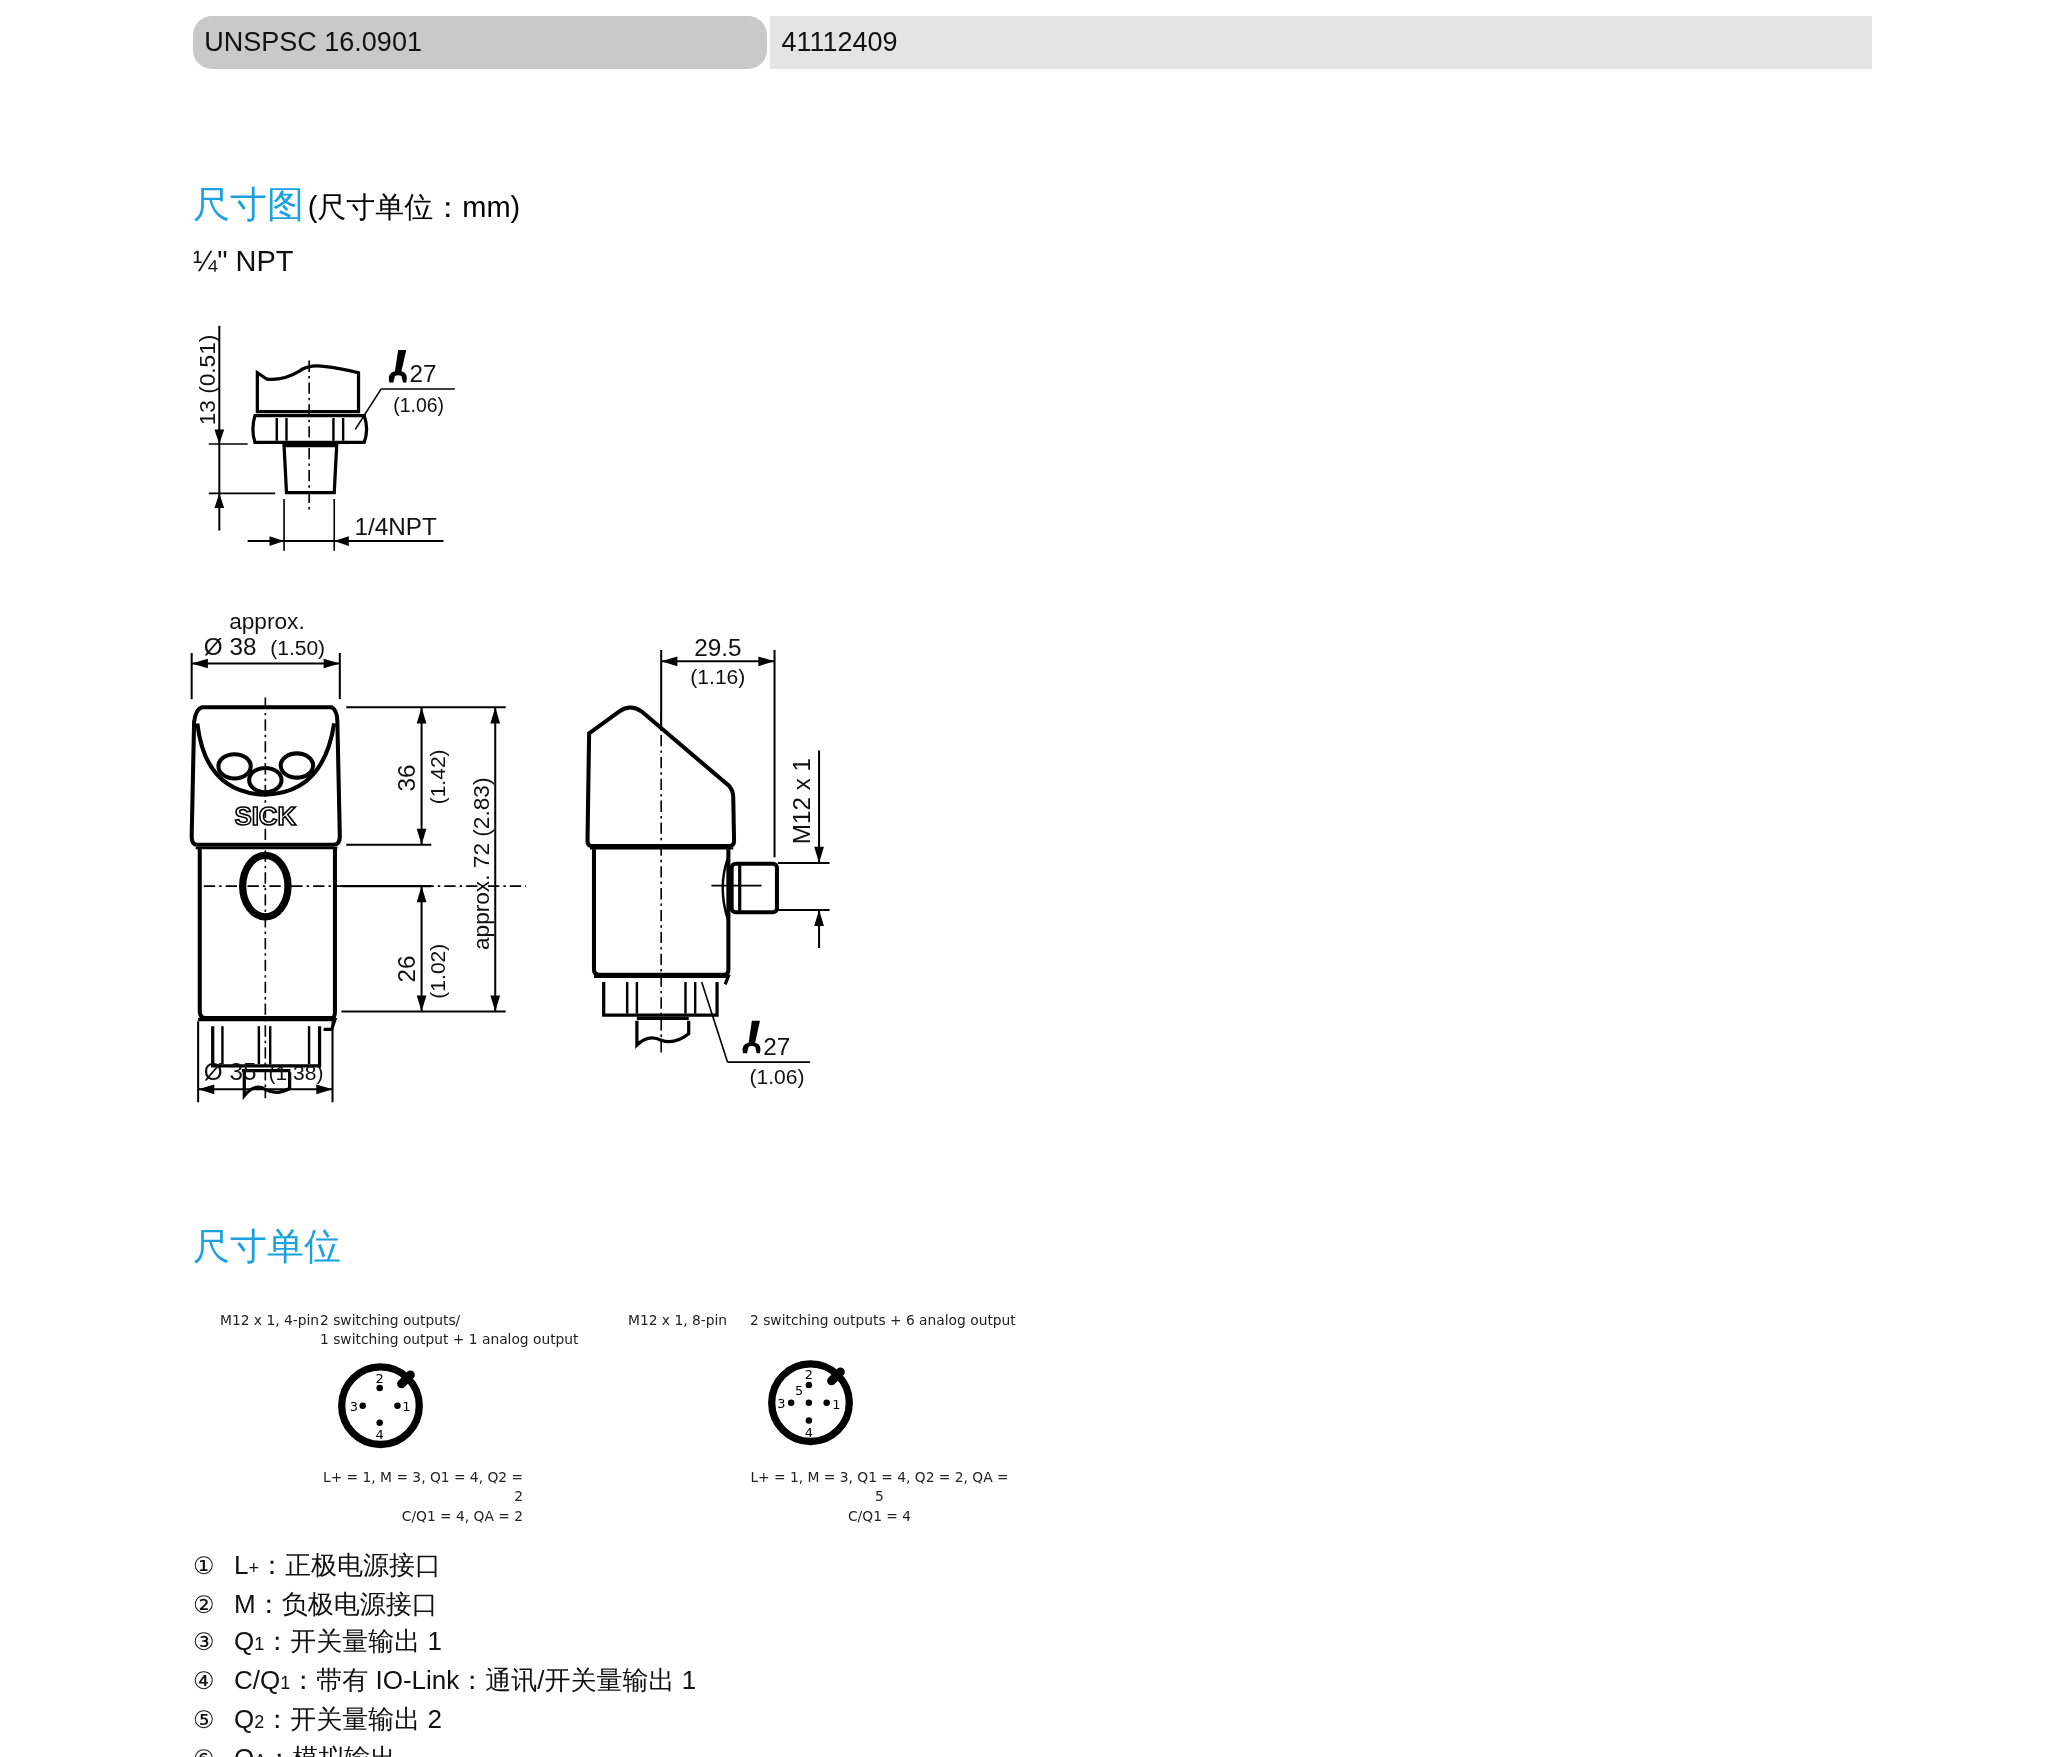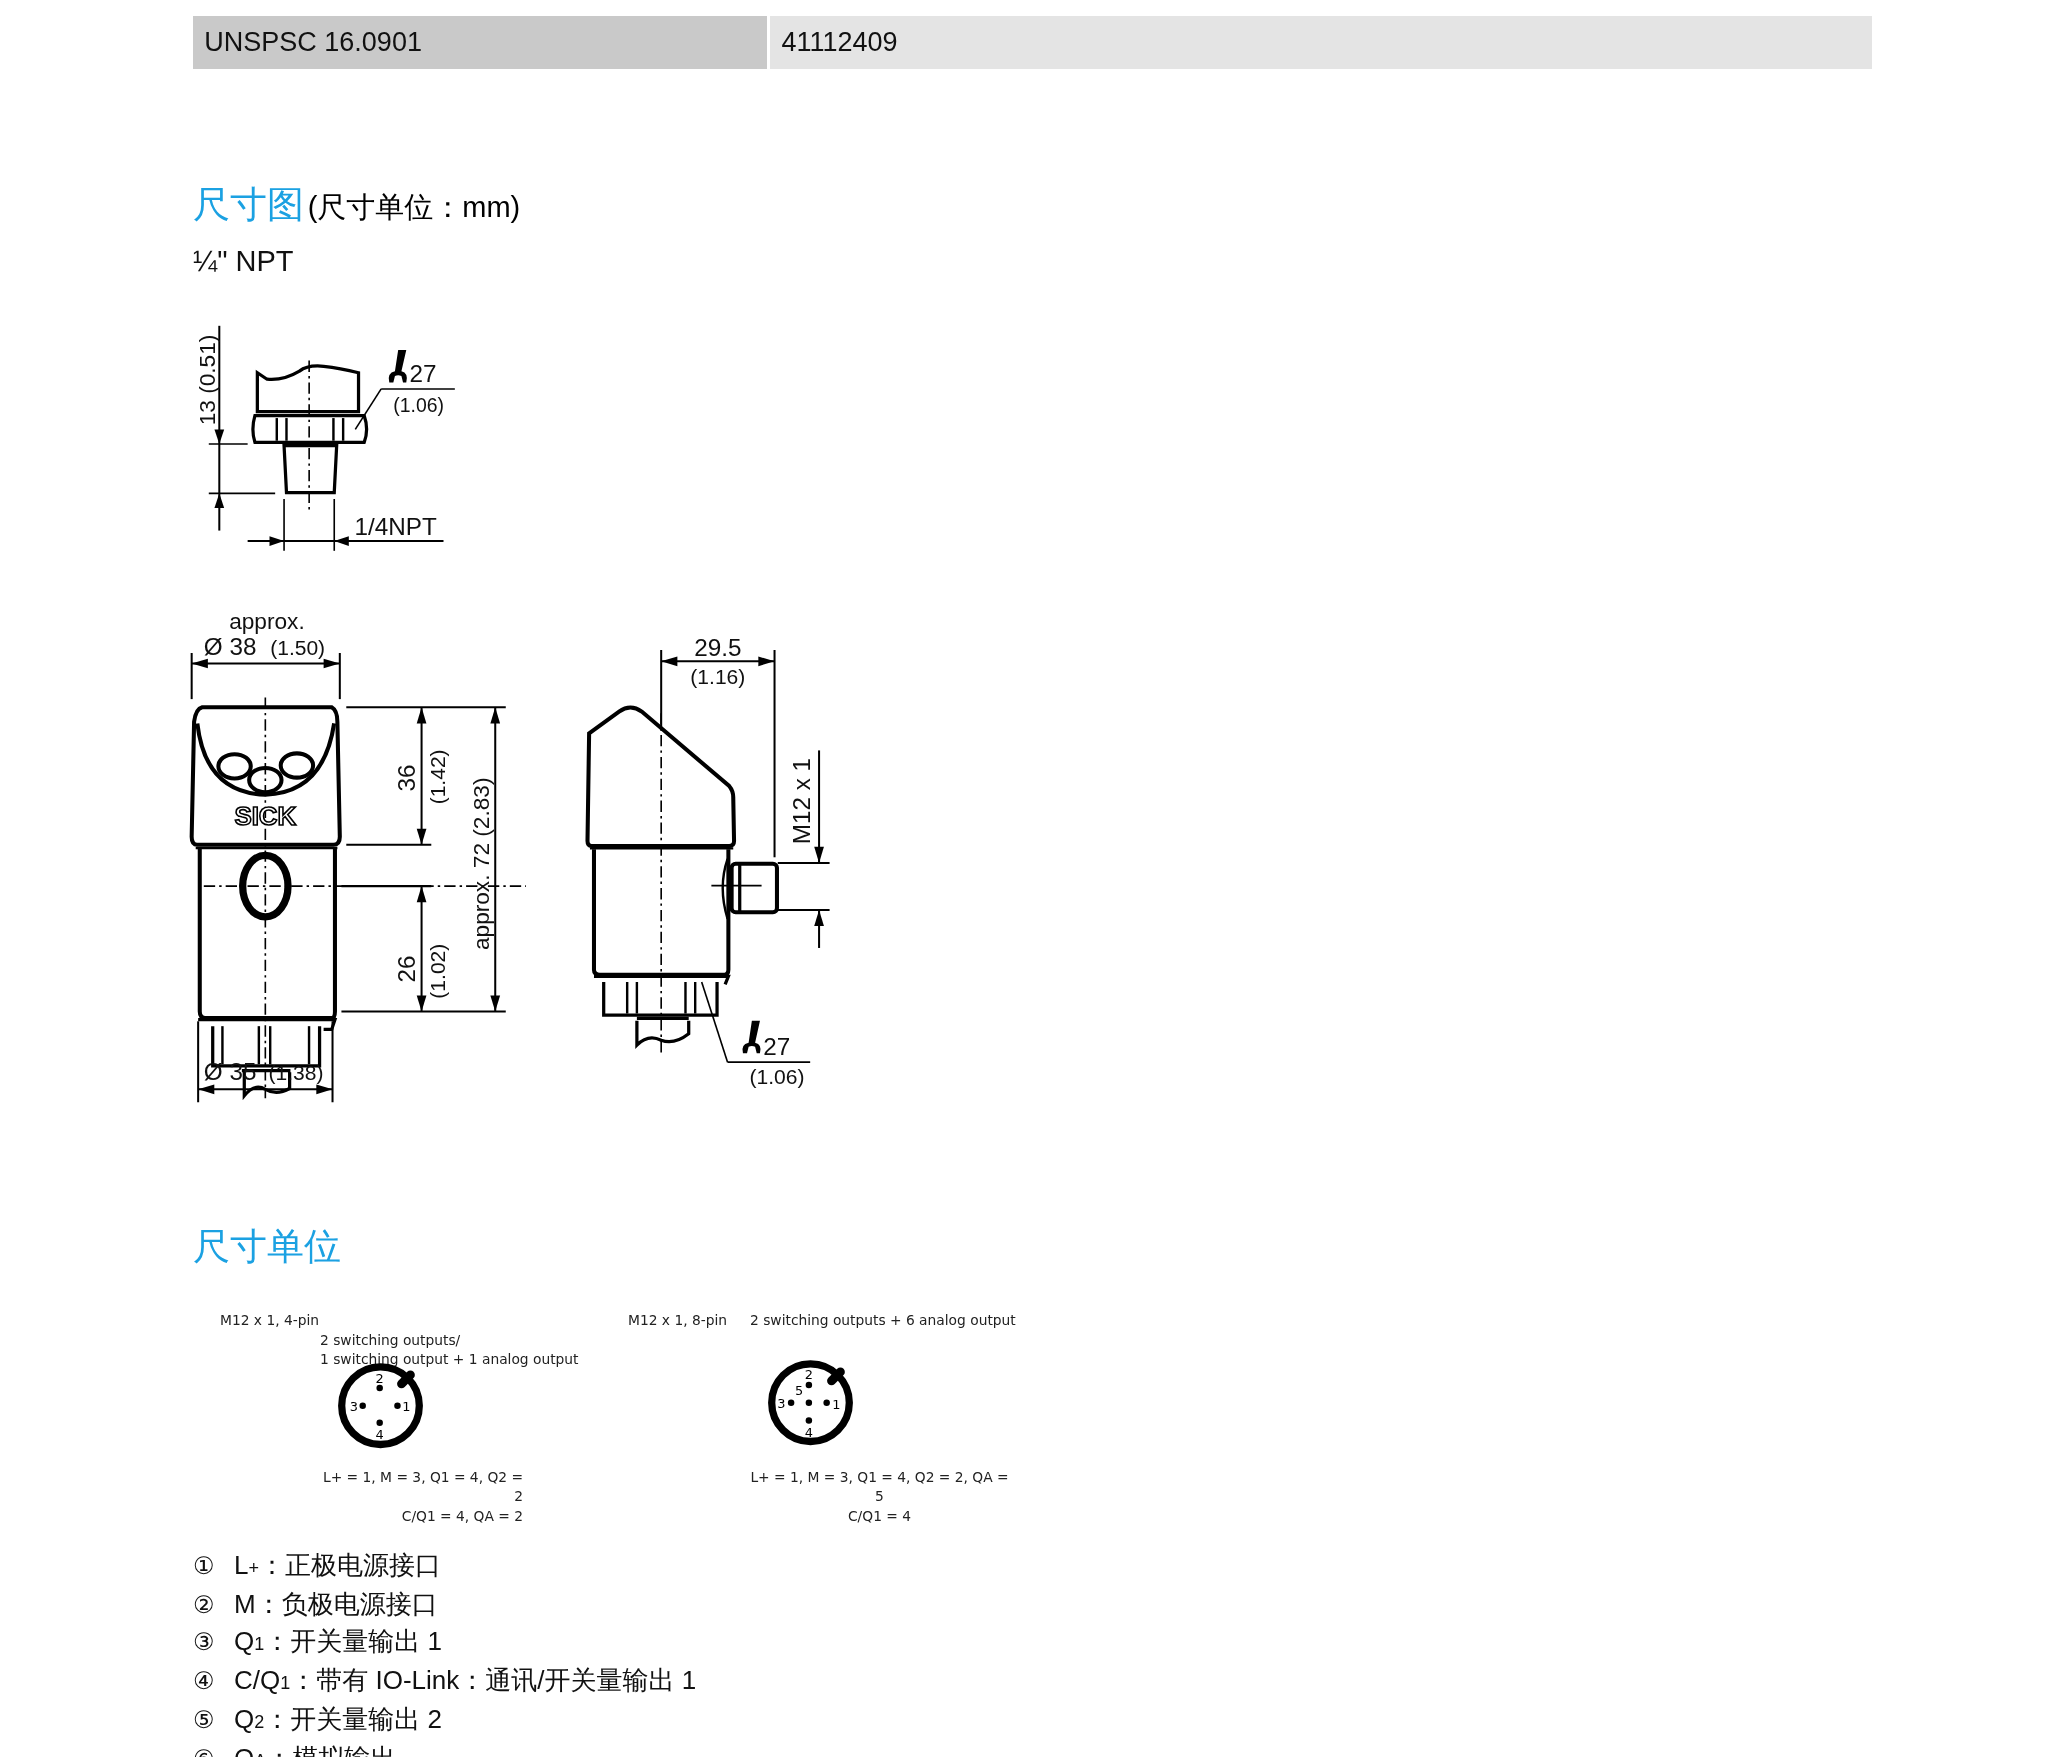--- a/index.html
+++ b/index.html
@@ -3,21 +3,21 @@
 <meta charset="utf-8">
 <style>
   html, body { margin: 0; padding: 0; background: #ffffff; }
   body { width: 2066px; height: 1757px; position: relative; overflow: hidden;
          font-family: "Liberation Sans", "DejaVu Sans", sans-serif; color: #000; }
   .abs { position: absolute; }
 
   
   .tbl-row { position: absolute; left: 193px; top: 16px; width: 1679px; height: 53px; display: flex; }
   .tbl-key { width: 574px; height: 100%; background: #c9c9c9; display: flex; align-items: center;
-             padding-left: 11.3px; box-sizing: border-box; font-size: 27px; color: #111; }
+             padding-left: 11.3px; box-sizing: border-box; font-size: 27px; color: #111; border-radius: 19px; }
   .tbl-gap { width: 3.2px; background: #fff; }
   .tbl-val { flex: 1; height: 100%; background: #e4e4e4; display: flex; align-items: center;
              padding-left: 11.3px; box-sizing: border-box; font-size: 27px; color: #111; }
 
   .h-blue { color: #1ba1e2; font-size: 37px; }
   .h-sub { font-size: 29px; color: #000000; }
   .npt-label { font-size: 29px; color: #111; }
 
   .drawing { position: absolute; }
   .dimtxt { font-family: "Liberation Sans", sans-serif; fill: #111; }
@@ -198,21 +198,21 @@
   <text class="dimtxt" x="242" y="542" font-size="30">27</text>
   <text class="dimtxt" x="225" y="578" font-size="26">(1.06)</text>
   <text class="dimtxt" x="186" y="50" text-anchor="middle" font-size="30">29.5</text>
   <text class="dimtxt" x="186" y="84" text-anchor="middle" font-size="26">(1.16)</text>
   <text class="dimtxt" transform="translate(300,282) rotate(-90)" font-size="30">M12 x 1</text>
 </svg>
 
 <div class="abs h-blue" style="left:193px; top:1222px;">尺寸单位</div>
 
 <div class="abs conn-small" style="left:193px; top:1311px;margin-left:27px;">M12 x 1, 4-pin</div>
-<div class="abs conn-small" style="left:320px; top:1311px;margin-top:20px;">
+<div class="abs conn-small" style="left:320px; top:1311px;">
   <div>2 switching outputs/</div>
   <div>1 switching output + 1 analog output</div>
 </div>
 <svg class="drawing" style="left:332px; top:1361px;" width="97" height="91" viewBox="0 0 120 112">
   <circle cx="60" cy="55" r="48" stroke="#000" stroke-width="9" fill="none"></circle>
   <line x1="86" y1="28" x2="97" y2="17" stroke="#000" stroke-width="11" stroke-linecap="round"></line>
   <circle cx="59" cy="33" r="4" fill="#000"></circle>
   <circle cx="38" cy="55" r="4" fill="#000"></circle>
   <circle cx="81" cy="55" r="4" fill="#000"></circle>
   <circle cx="59" cy="76" r="4" fill="#000"></circle>

